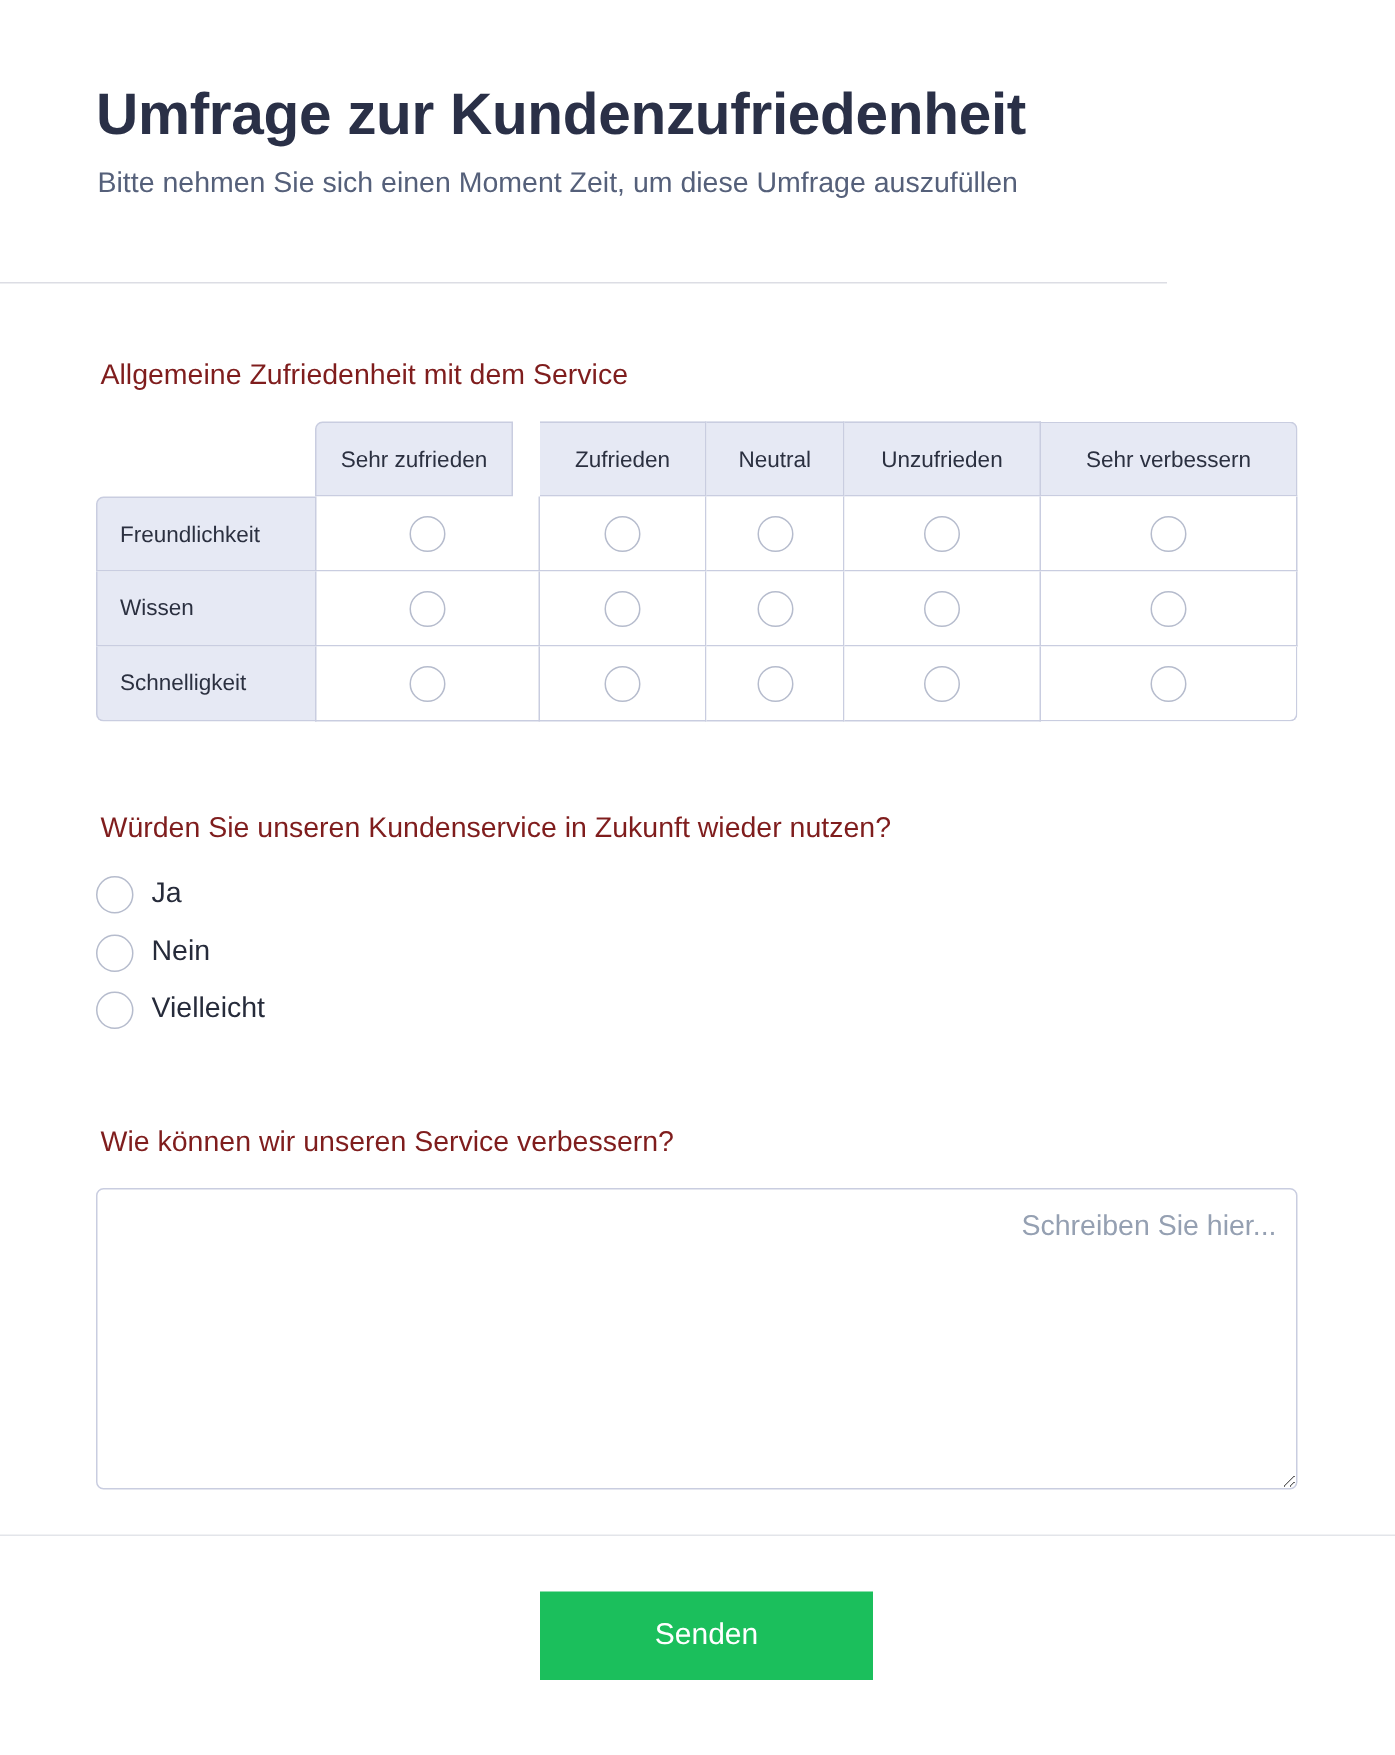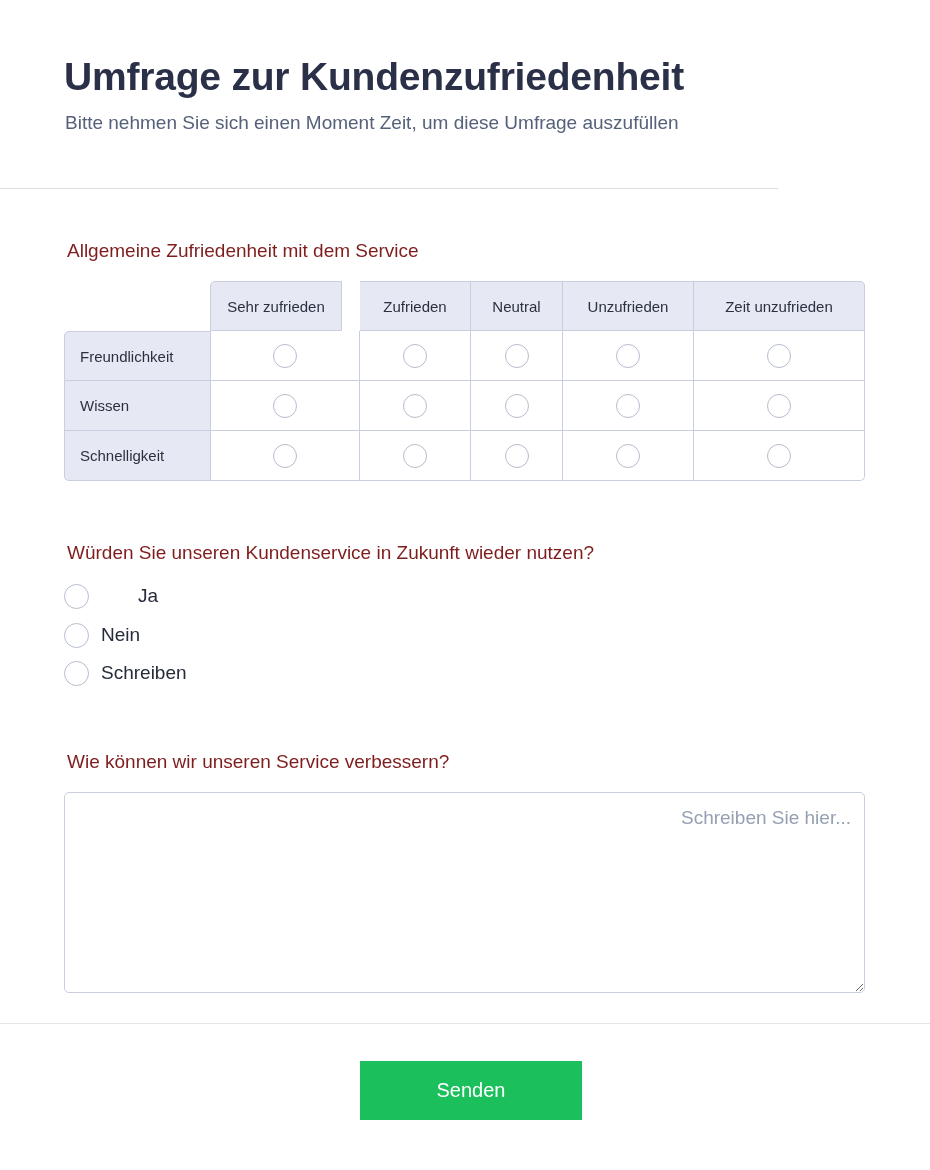--- a/index.html
+++ b/index.html
@@ -45,21 +45,21 @@
 </div>
 
 <div class="q-label" style="top:239px;">Allgemeine Zufriedenheit mit dem Service</div>
 
 <div class="matrix">
 
   <div class="m-head first" style="left:146px;width:132px;">Sehr zufrieden</div>
   <div class="m-head" style="left:296px;width:111px;">Zufrieden</div>
   <div class="m-head" style="left:407px;width:92px;">Neutral</div>
   <div class="m-head" style="left:499px;width:131px;">Unzufrieden</div>
-  <div class="m-head last" style="left:630px;width:171px;">Zeit unzufrieden</div>
+  <div class="m-head last" style="left:630px;width:171px;">Sehr verbessern</div>
 
   <div class="m-rowlabel top" style="top:50px;height:50px;">Freundlichkeit</div>
   <div class="m-cell" style="left:146px;top:50px;width:150px;height:50px;border-left:1px solid #c9cde0;">
       <div class="radio"></div>
     </div>
   <div class="m-cell" style="left:296px;top:50px;width:111px;height:50px;">
       <div class="radio"></div>
     </div>
   <div class="m-cell" style="left:407px;top:50px;width:92px;height:50px;">
       <div class="radio"></div>
@@ -101,31 +101,31 @@
   <div class="m-cell" style="left:499px;top:150px;width:131px;height:50px;">
       <div class="radio"></div>
     </div>
   <div class="m-cell bottom-right" style="left:630px;top:150px;width:171px;height:50px;">
       <div class="radio"></div>
     </div>
 </div>
 
 <div class="q-label" style="top:541px;">Würden Sie unseren Kundenservice in Zukunft wieder nutzen?</div>
 
-<label class="option" style="top:583px;gap:37px;">
+<label class="option" style="top:583px;">
   <span class="radio"></span>
   <span class="option-label">Ja</span>
 </label>
 <label class="option" style="top:622px;">
   <span class="radio"></span>
   <span class="option-label">Nein</span>
 </label>
 <label class="option" style="top:660px;">
   <span class="radio"></span>
-  <span class="option-label">Schreiben</span>
+  <span class="option-label">Vielleicht</span>
 </label>
 
 <div class="q-label" style="top:750px;">Wie können wir unseren Service verbessern?</div>
 
 <textarea class="textarea" placeholder="Schreiben Sie hier..." style=""></textarea>
 
 <div class="footer-divider"></div>
 
 <button class="submit">Senden</button>
 

